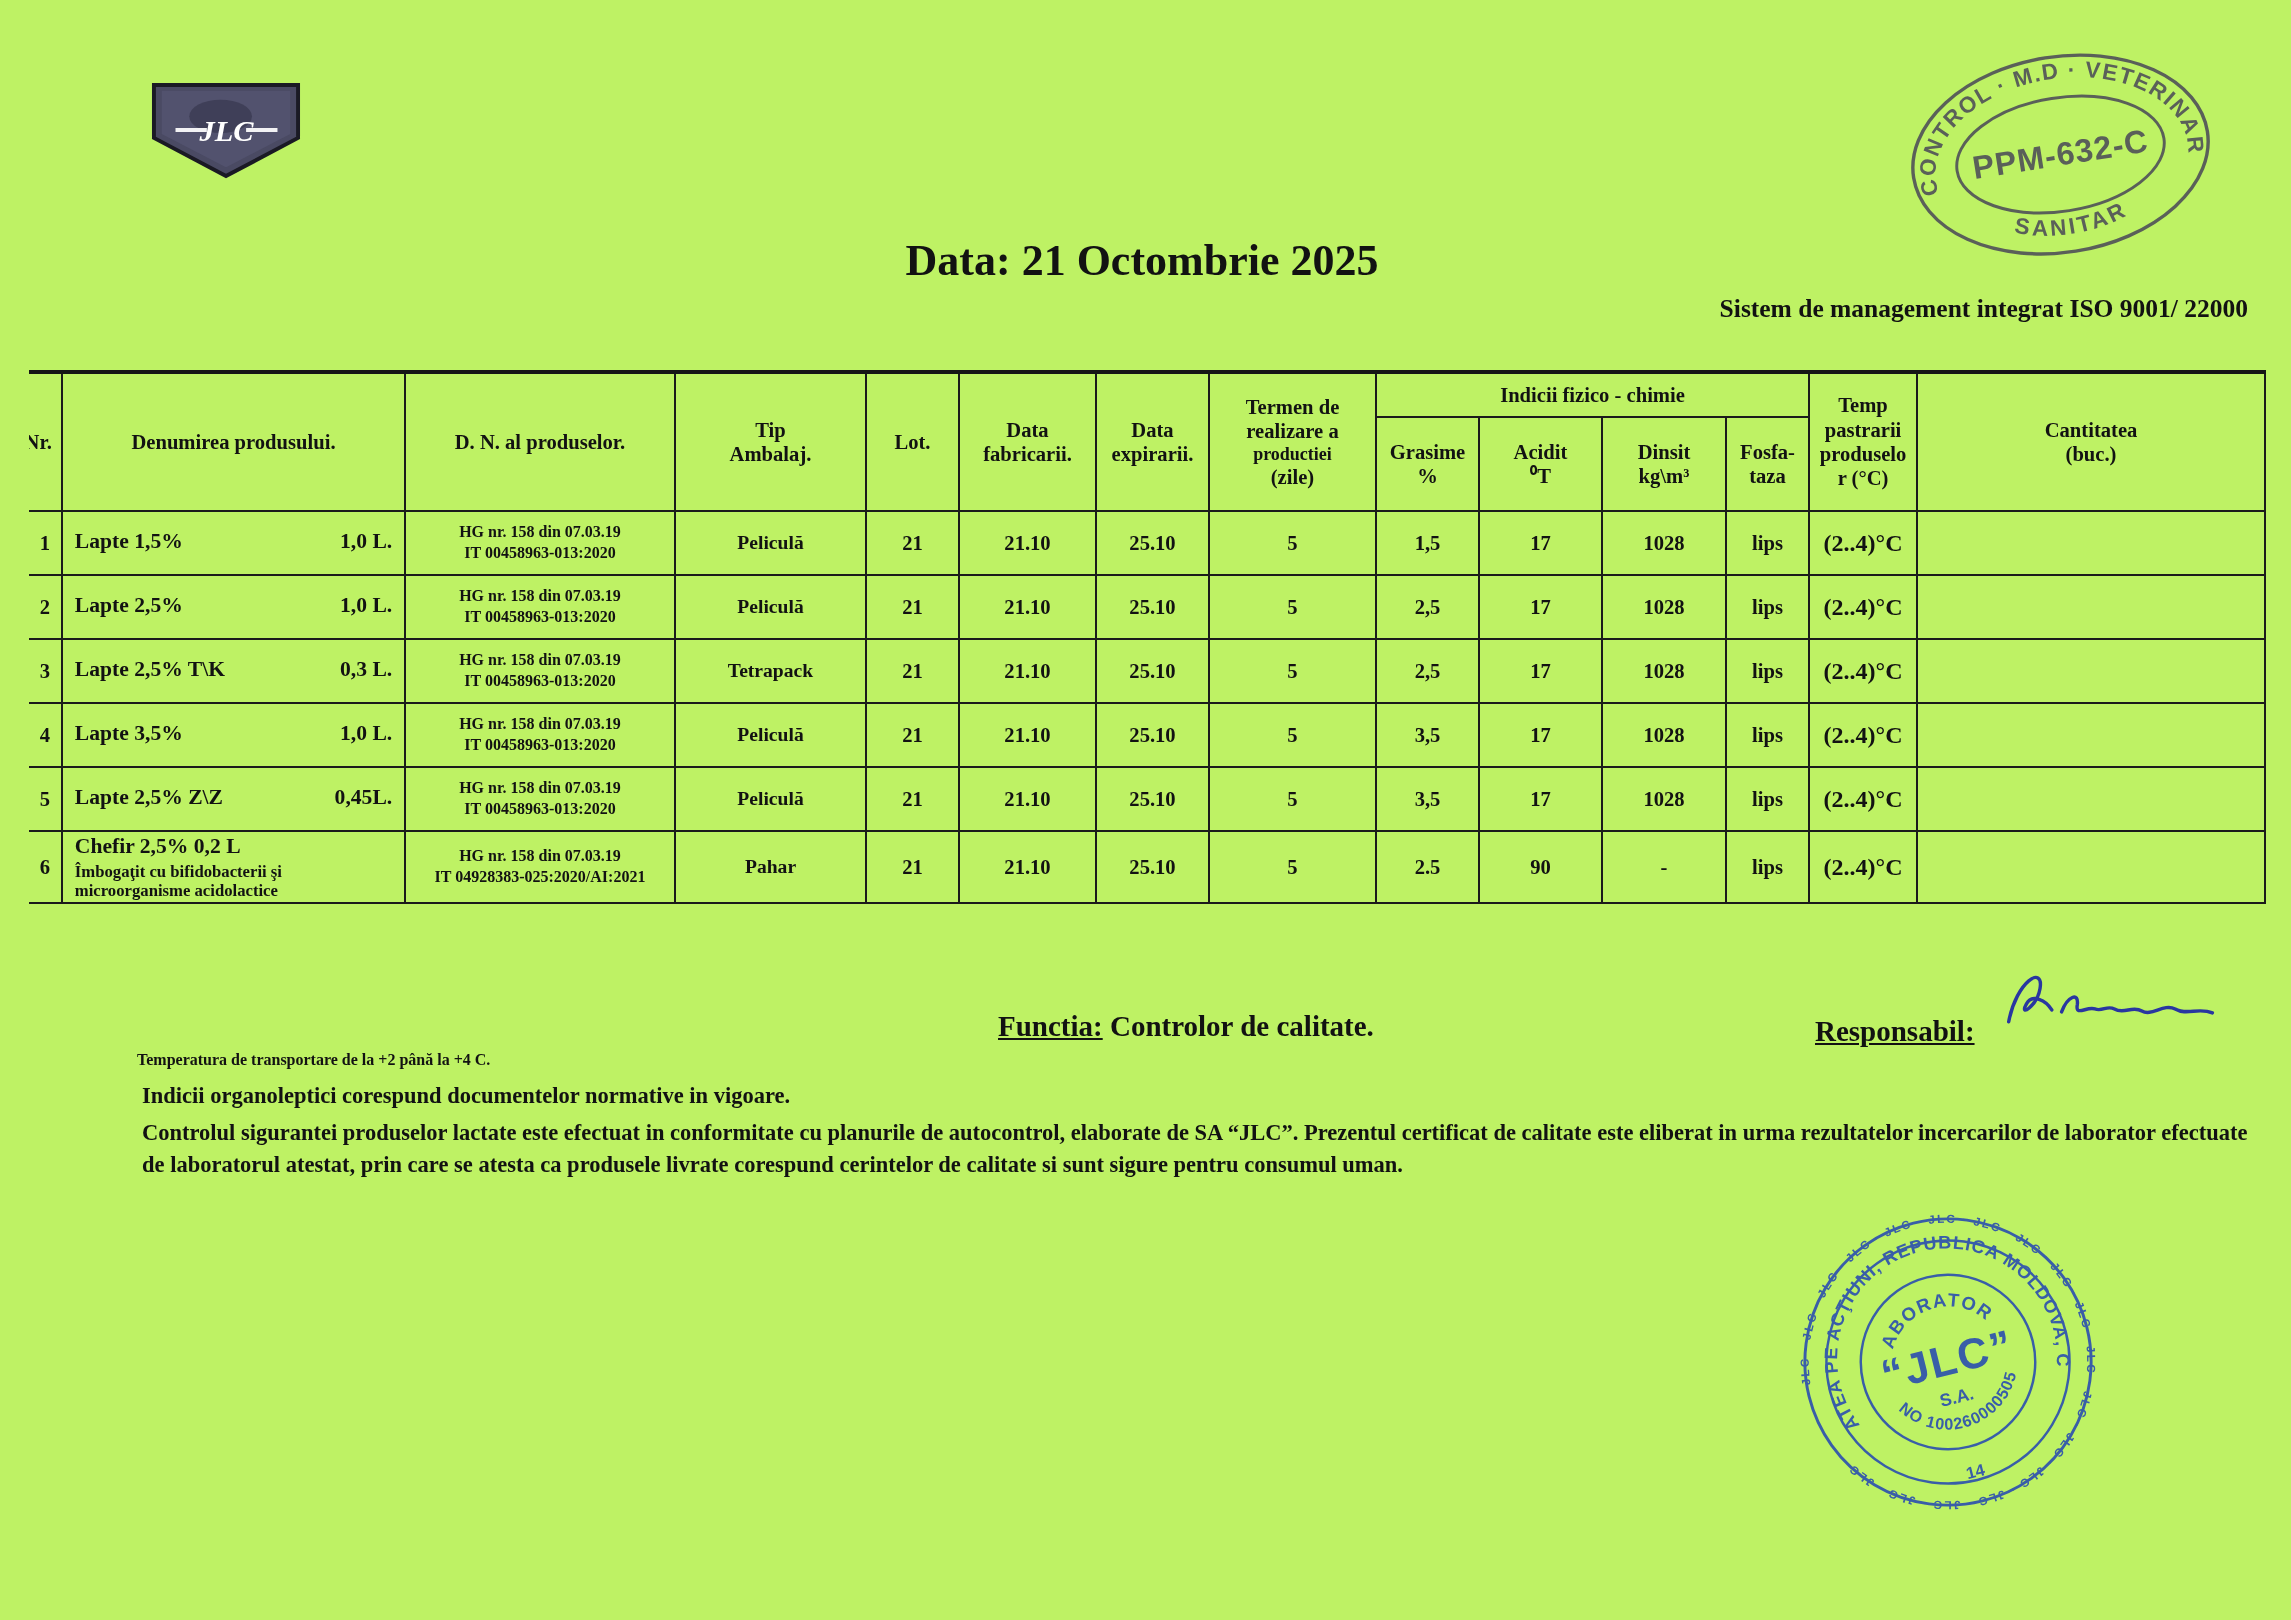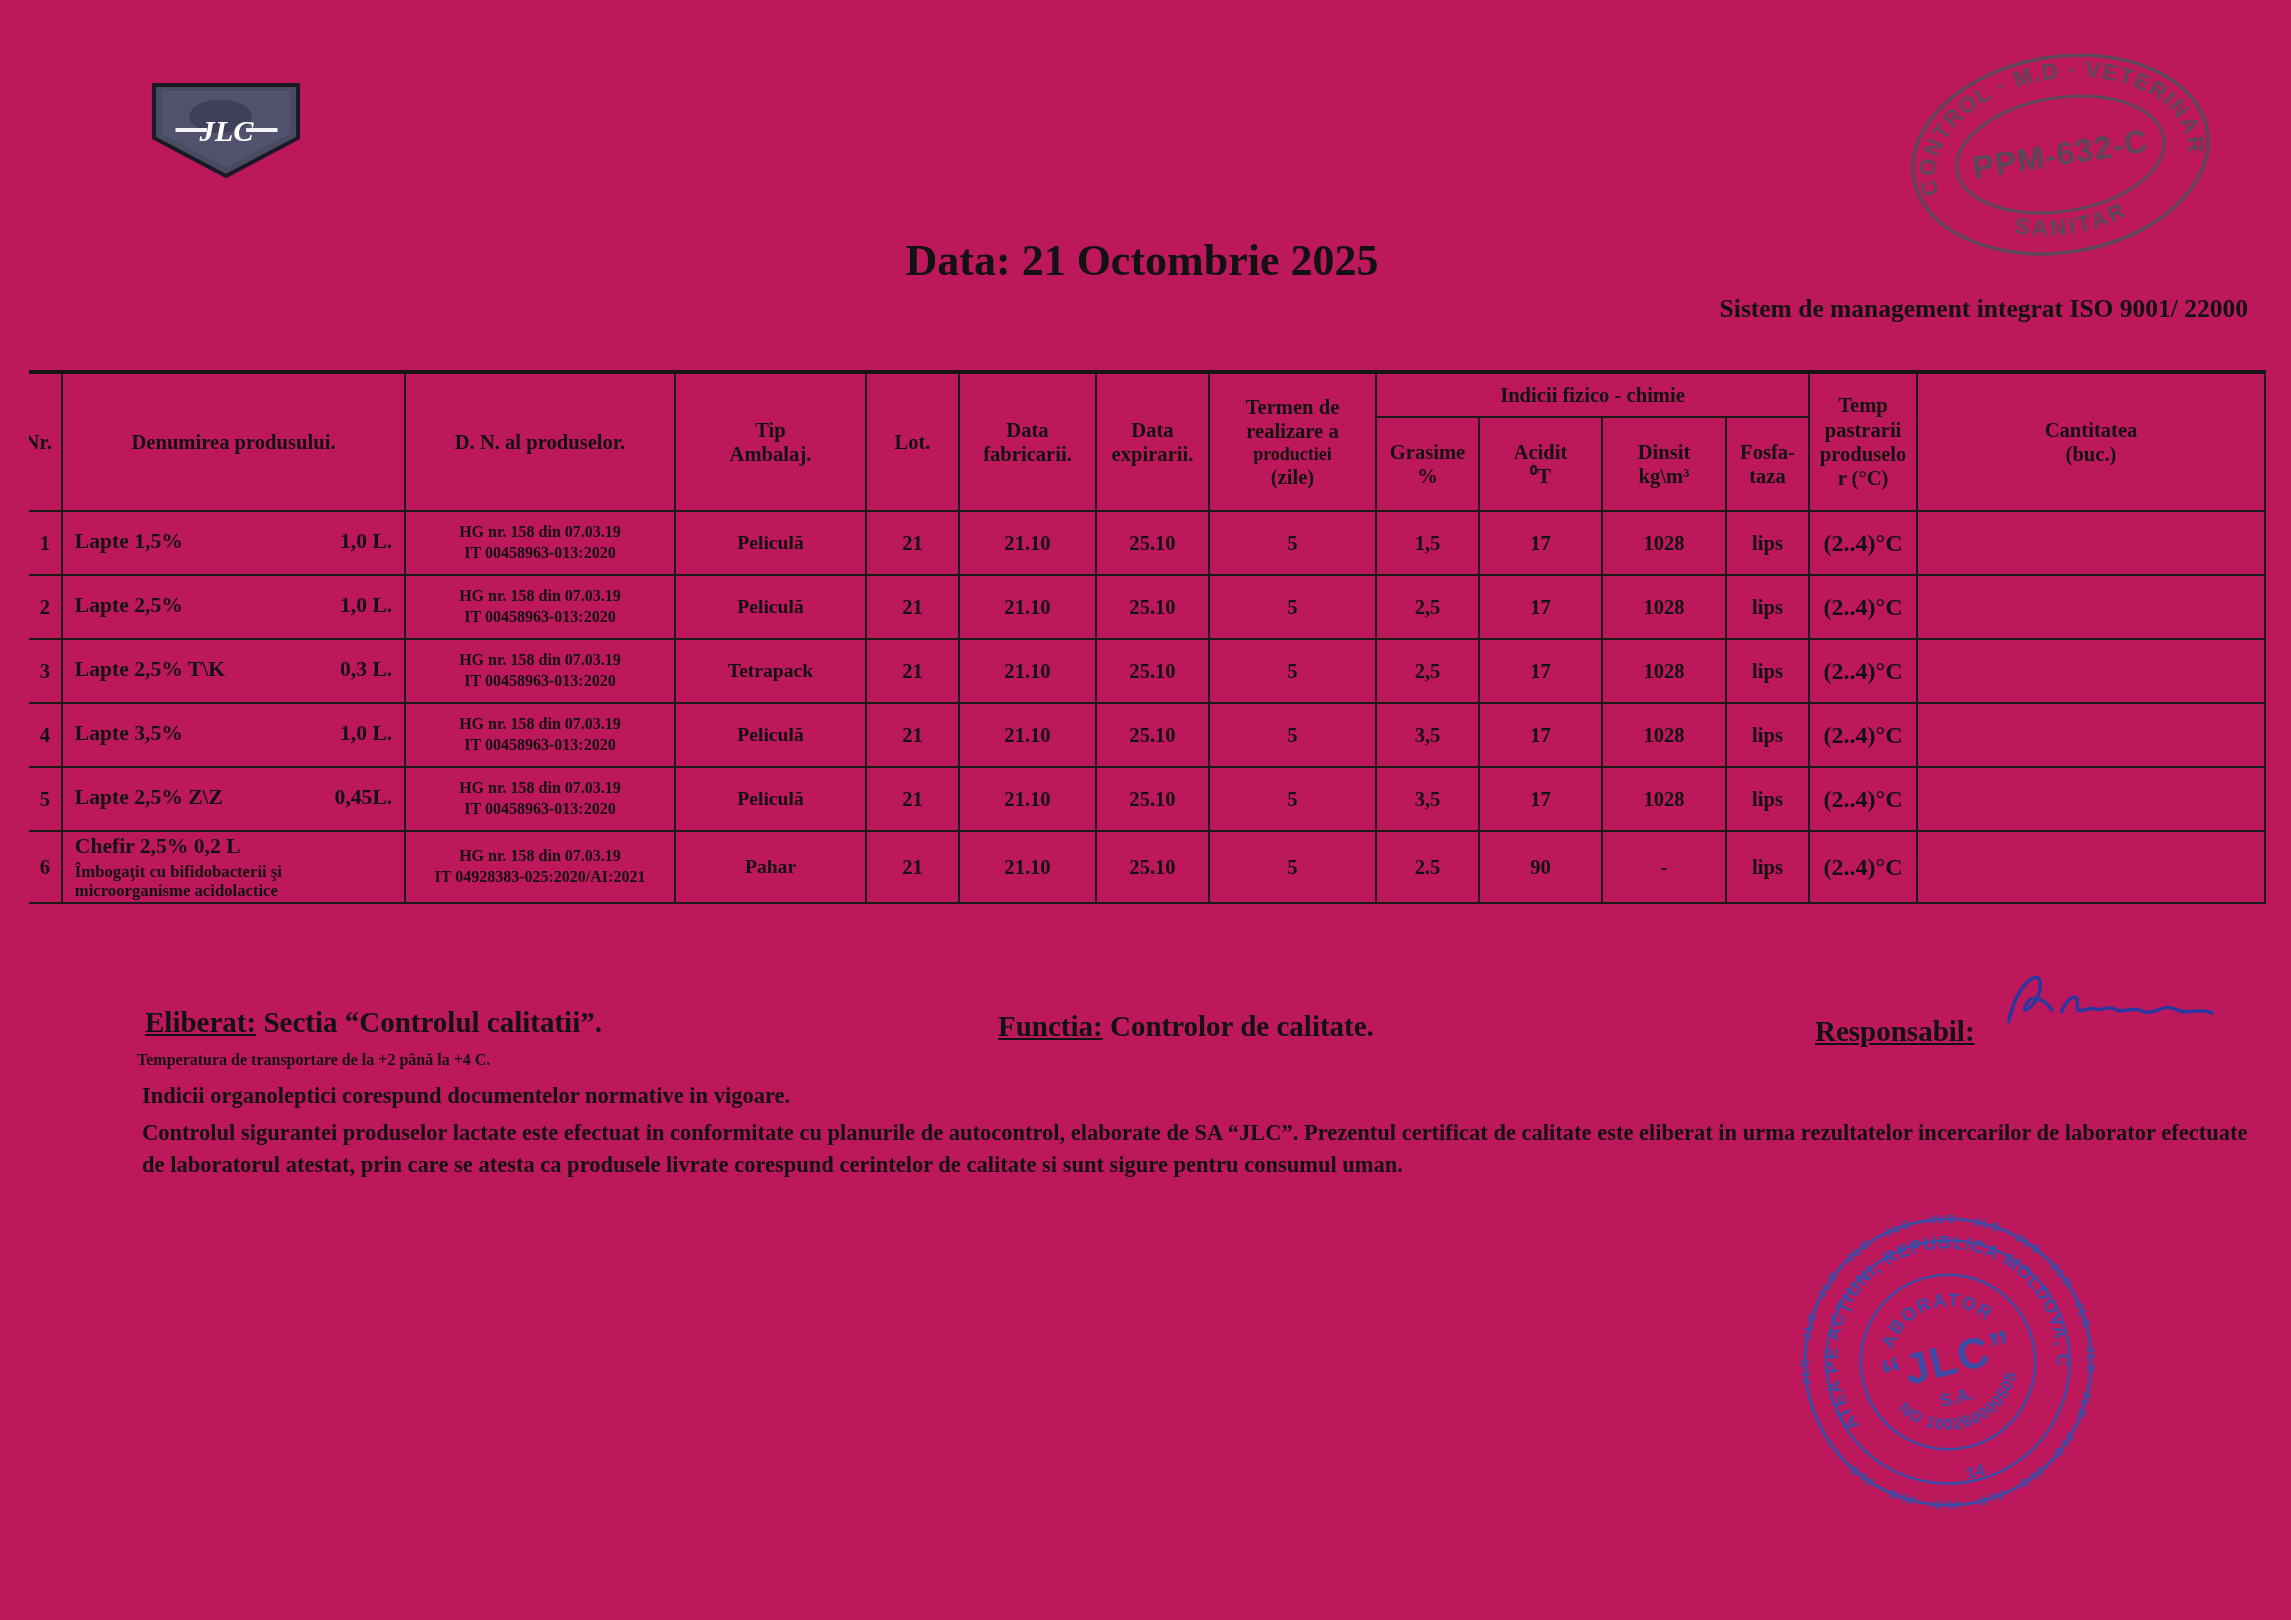--- a/index.html
+++ b/index.html
@@ -1,17 +1,17 @@
 <!DOCTYPE html>
 <html><head>
 <meta charset="utf-8">
 <style>
   html,body { margin:0; padding:0; background:#e8e8e8; }
   .page {
-    position:relative; width:2292px; height:1620px; background:#be185d;
+    position:relative; width:2292px; height:1620px; background:#bef264;
     font-family:"Liberation Serif", serif; color:#121212; overflow:hidden;
   }
   
   .logo { position:absolute; left:150px; top:81px; }
   .info-lines { position:absolute; left:147px; top:186px; font-size:21.6px; font-weight:bold; }
   .info-line { margin-bottom:22.5px; white-space:nowrap; }
   .info-label { text-decoration:underline; }
   .title { position:absolute; left:647px; width:990px; top:93px; text-align:center;
            font-size:39px; font-weight:bold; letter-spacing:0.5px; }
   .date  { position:absolute; left:647px; width:990px; top:235px; text-align:center;
@@ -298,21 +298,20 @@
           <td>90</td>
           <td>-</td>
           <td>lips</td>
           <td class="temp">(2..4)°C</td>
           <td></td>
         </tr>
         </tbody>
     </table>
   </div>
 
-  <div class="eliberat"><span class="u">Eliberat:</span><span> Sectia “Controlul calitatii”.</span></div>
   <div class="functia"><span class="u">Functia:</span><span> Controlor de calitate.</span></div>
   <div class="responsabil"><span class="u">Responsabil:</span></div>
 
   <div class="f-line1">Temperatura de transportare de la +2 până la +4 C.</div>
   <div class="f-line2">Indicii organoleptici  corespund documentelor normative in vigoare.</div>
   <div class="f-para">Controlul sigurantei produselor lactate este efectuat in conformitate cu planurile de autocontrol, elaborate de SA “JLC”. Prezentul certificat de calitate este eliberat in urma rezultatelor incercarilor de laborator efectuate de laboratorul atestat, prin care se atesta ca produsele livrate corespund cerintelor de calitate si sunt sigure pentru consumul uman.</div>
 
   <div class="signature">
     <svg width="235" height="98" viewBox="0 0 240 100">
       <path d="M14,64 C22,22 50,6 46,30 C43,48 24,60 32,46 C38,35 52,42 58,52

